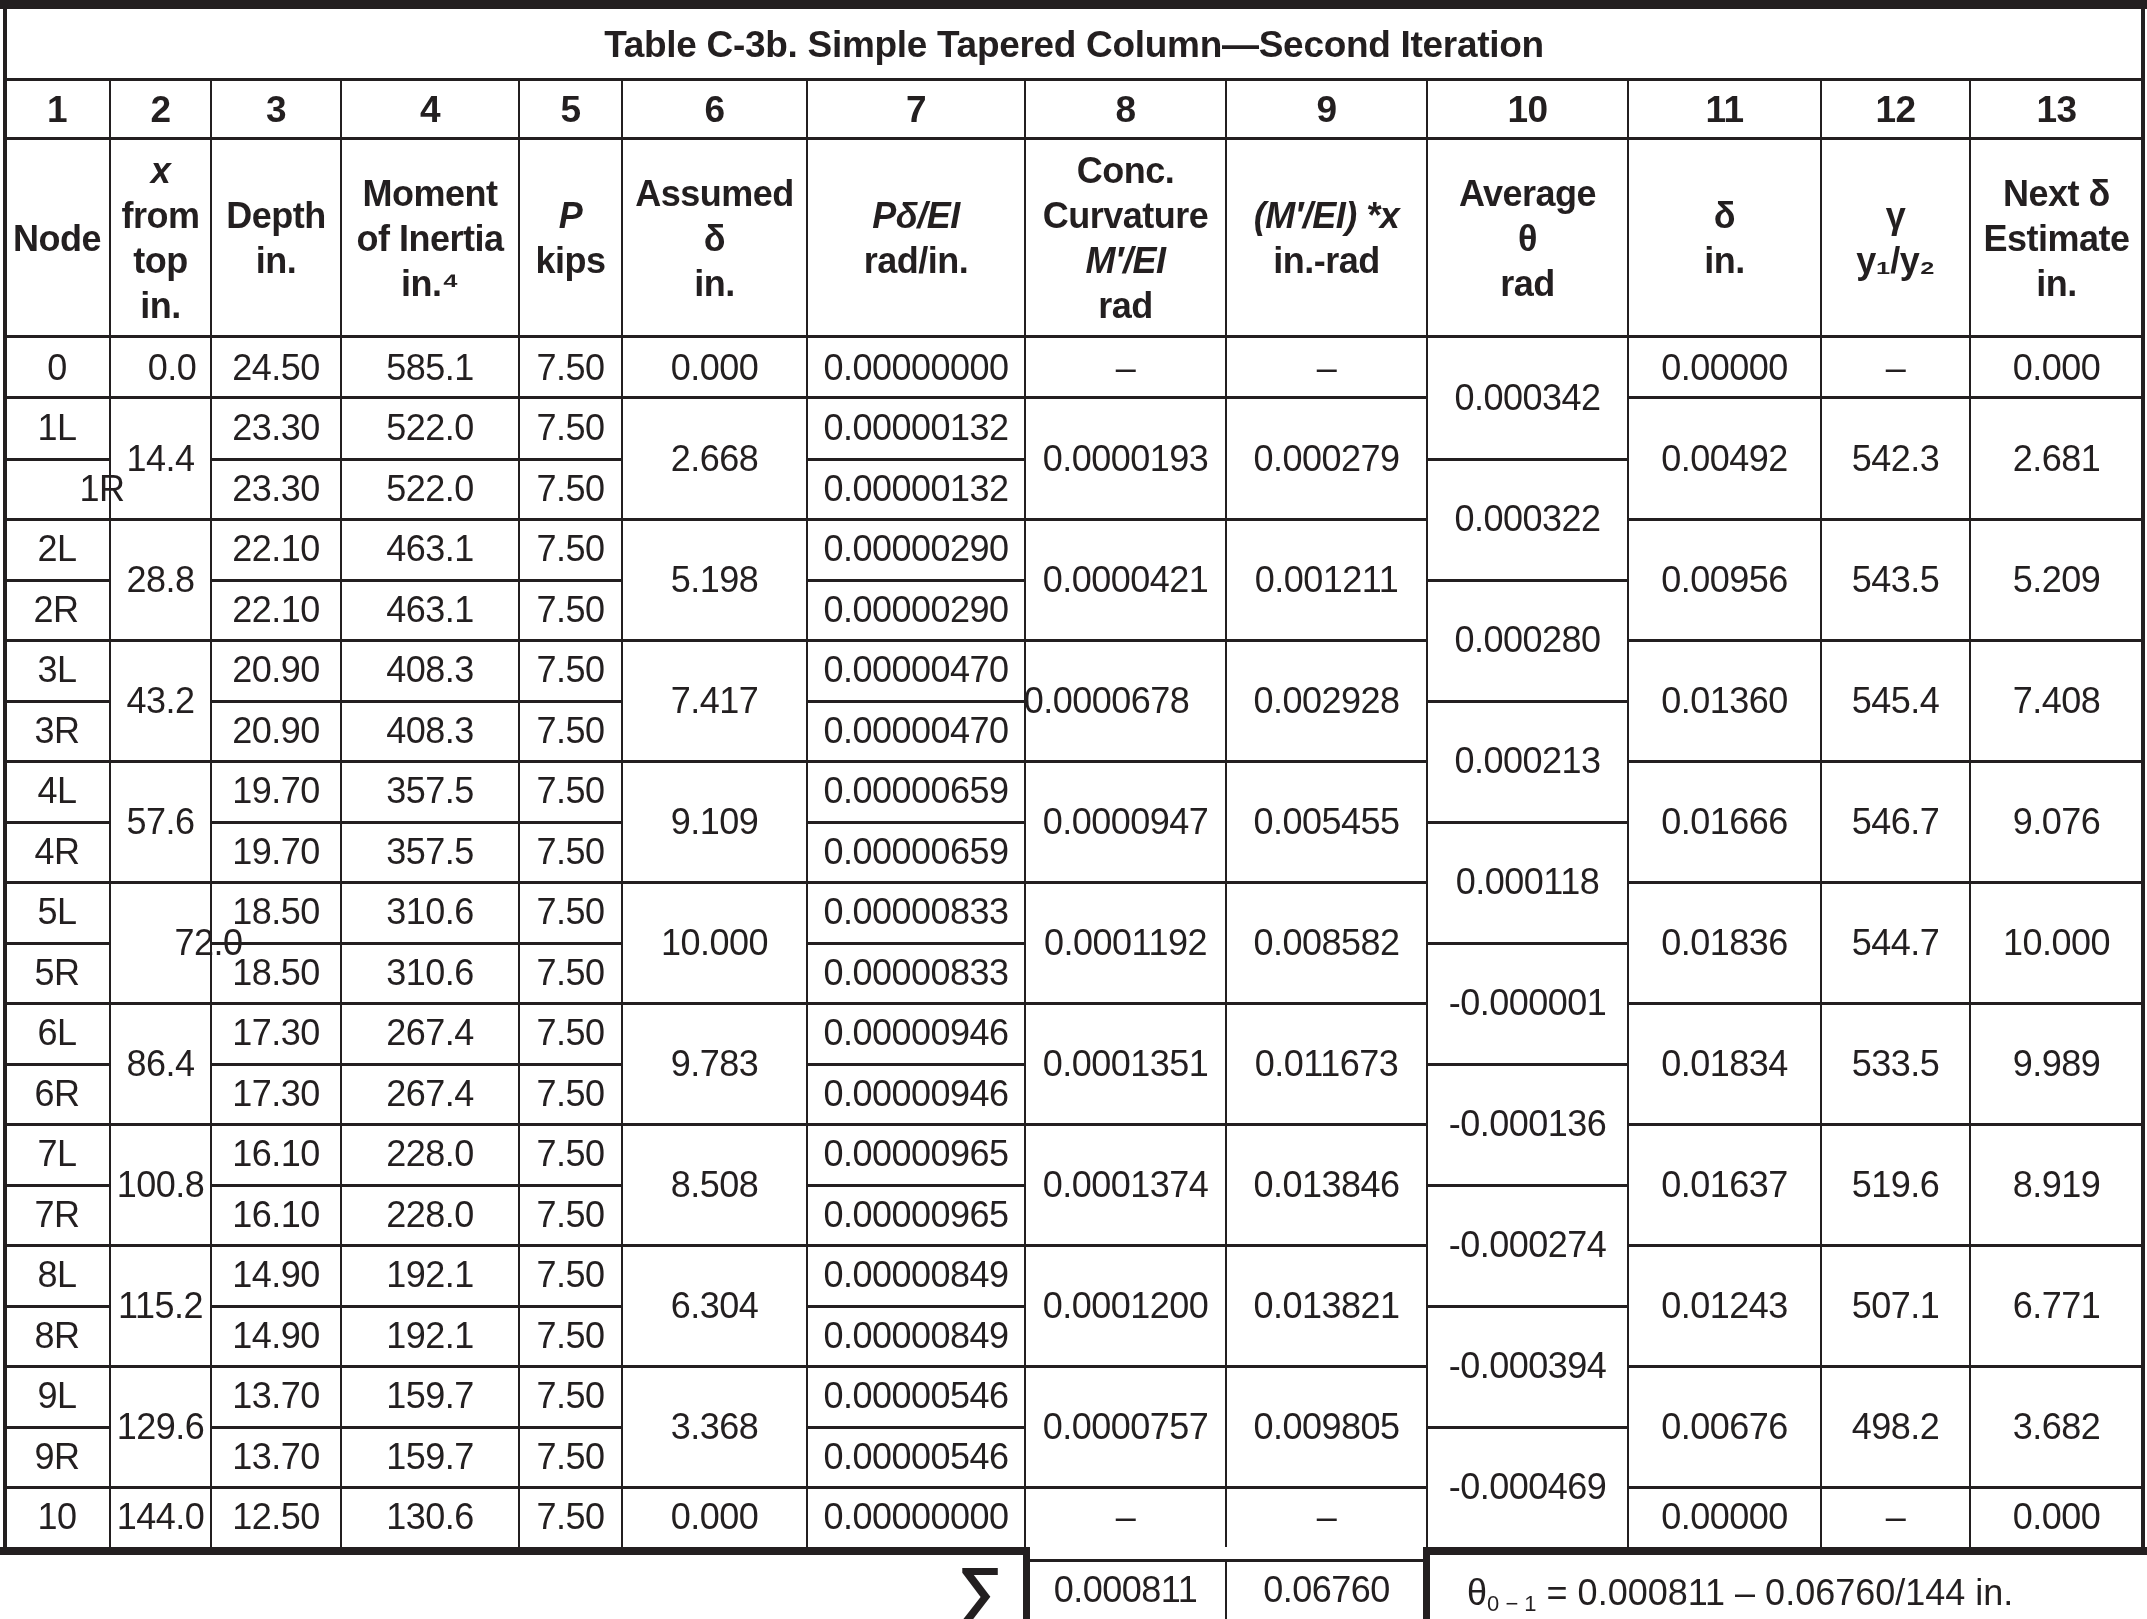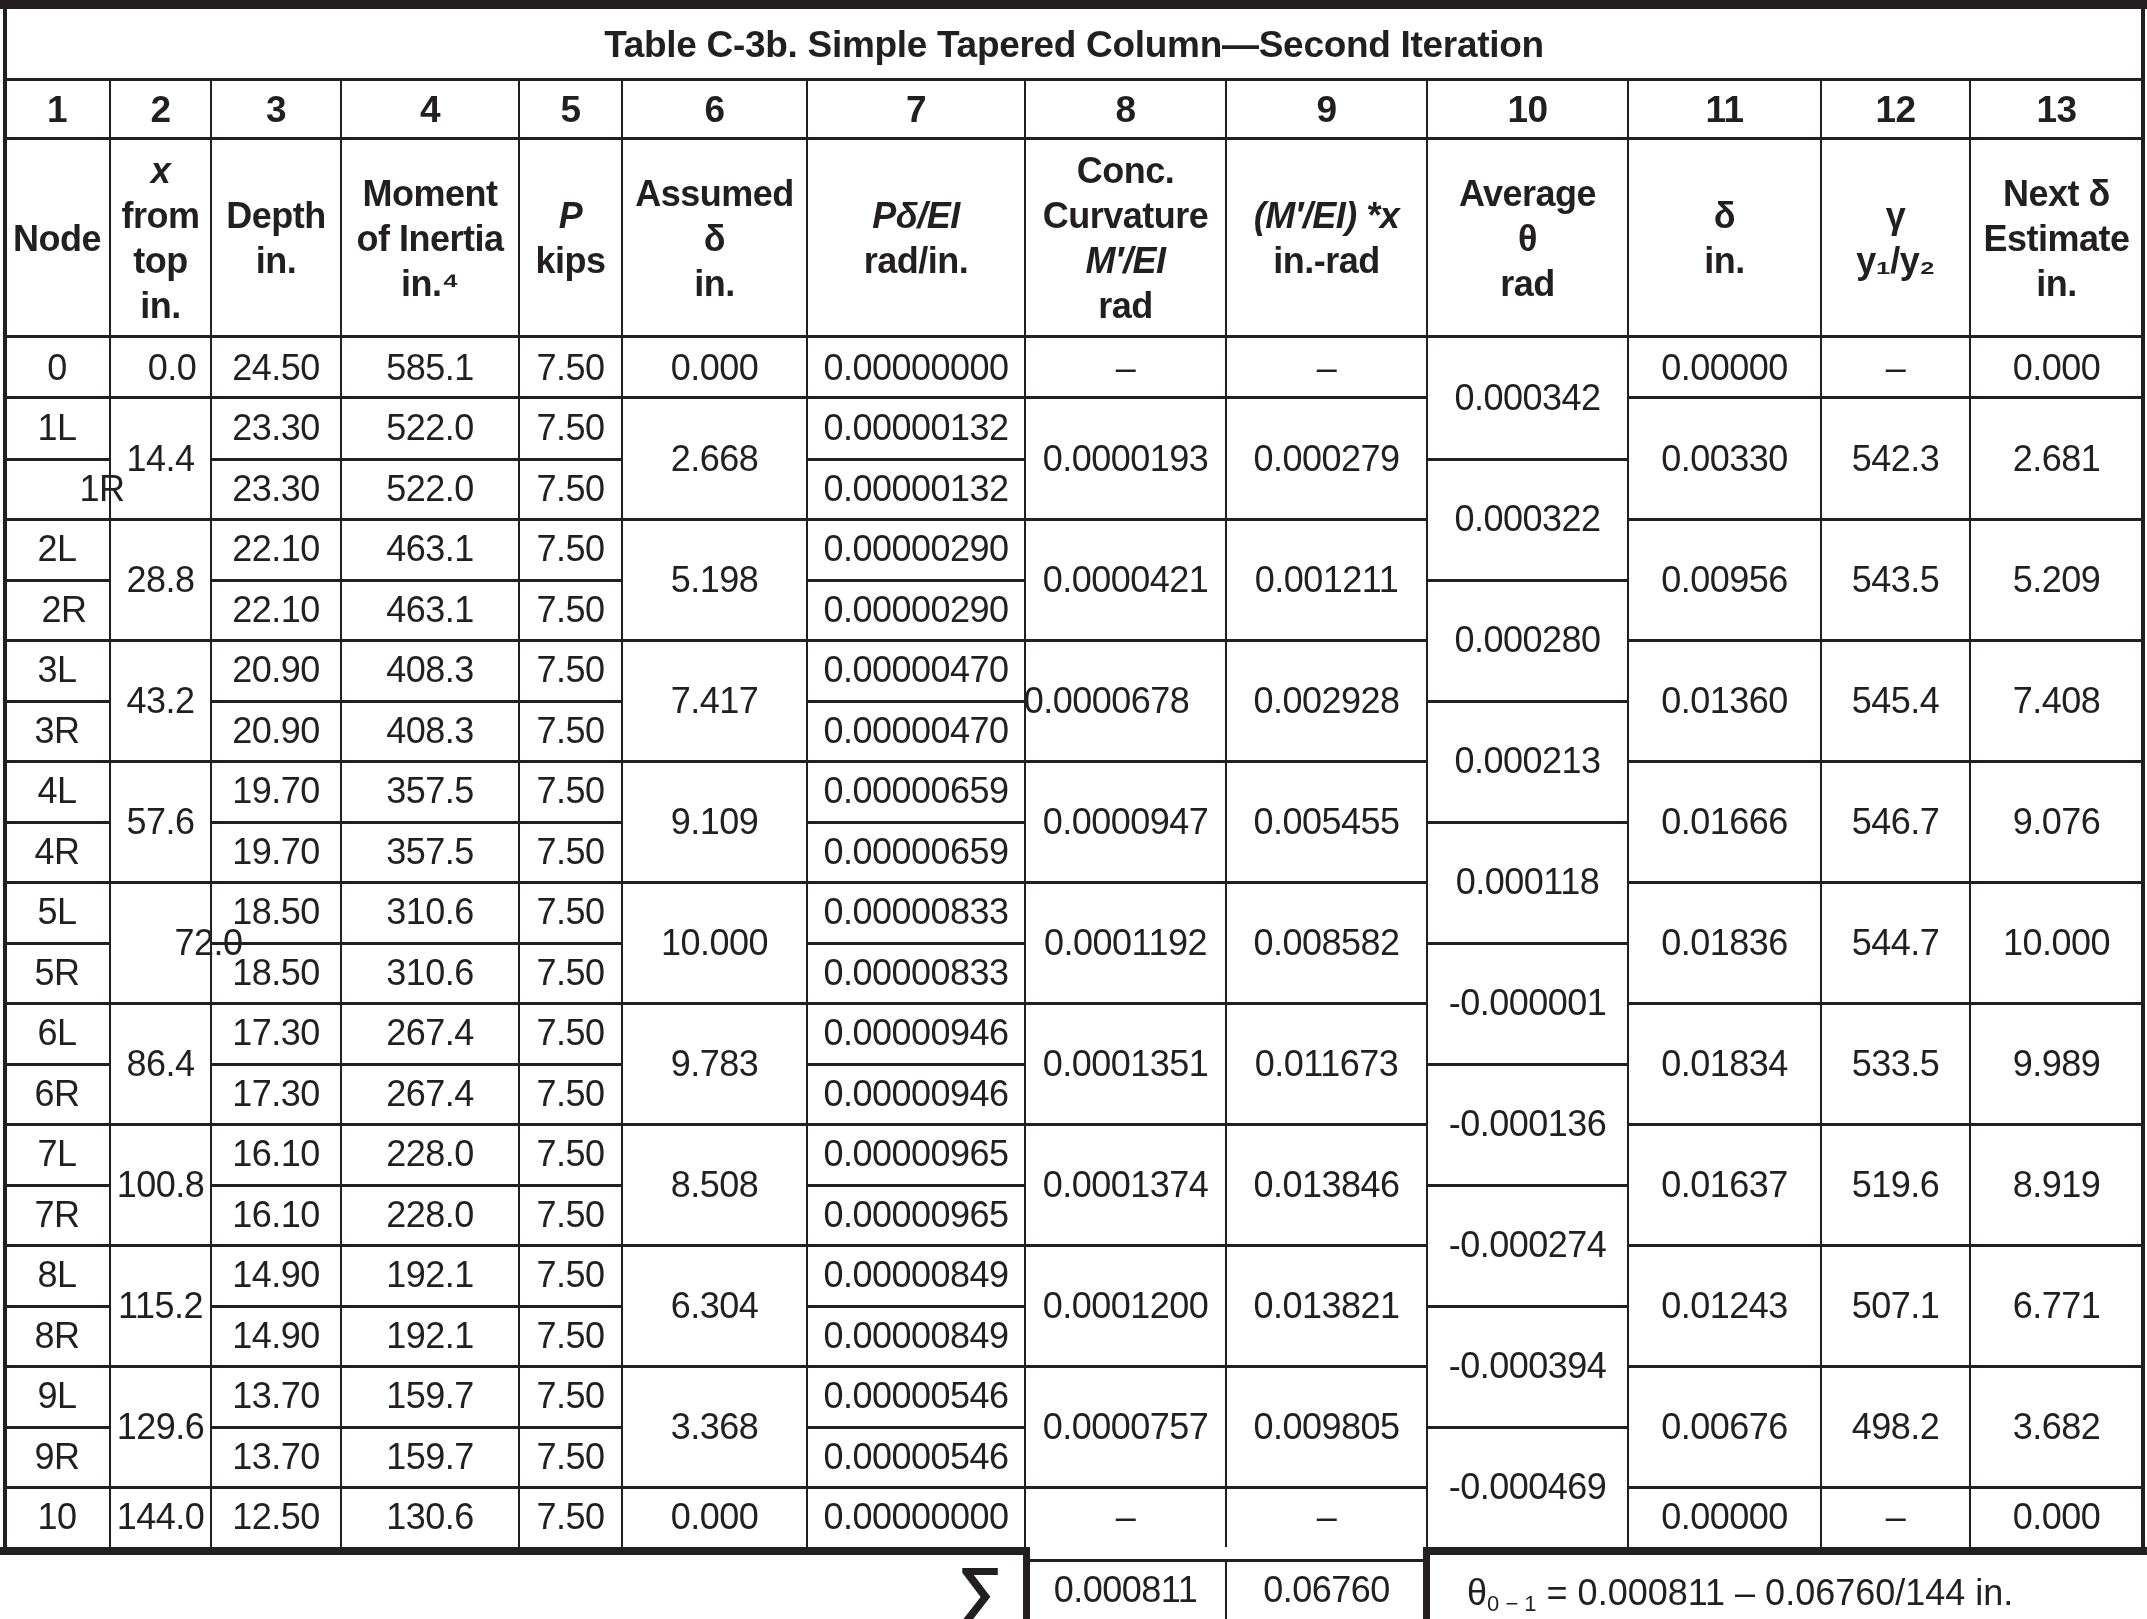--- a/index.html
+++ b/index.html
@@ -121,30 +121,30 @@
     <div class="abs cell " style="left: 211px; top: 458.5px; width: 130px; height: 60.5px;">23.30</div>
     <div class="abs cell " style="left: 341px; top: 398px; width: 178px; height: 60.5px;">522.0</div>
     <div class="abs cell " style="left: 341px; top: 458.5px; width: 178px; height: 60.5px;">522.0</div>
     <div class="abs cell " style="left: 519px; top: 398px; width: 103px; height: 60.5px;">7.50</div>
     <div class="abs cell " style="left: 519px; top: 458.5px; width: 103px; height: 60.5px;">7.50</div>
     <div class="abs cell " style="left: 622px; top: 398px; width: 185px; height: 121px;">2.668</div>
     <div class="abs cell " style="left: 807px; top: 398px; width: 218px; height: 60.5px;">0.00000132</div>
     <div class="abs cell " style="left: 807px; top: 458.5px; width: 218px; height: 60.5px;">0.00000132</div>
     <div class="abs cell " style="left: 1025px; top: 398px; width: 201px; height: 121px;">0.0000193</div>
     <div class="abs cell " style="left: 1226px; top: 398px; width: 201px; height: 121px;">0.000279</div>
-    <div class="abs cell " style="left: 1628px; top: 398px; width: 193px; height: 121px;">0.00330</div>
+    <div class="abs cell " style="left: 1628px; top: 398px; width: 193px; height: 121px;">0.00492</div>
     <div class="abs cell " style="left: 1821px; top: 398px; width: 149px; height: 121px;">542.3</div>
     <div class="abs cell " style="left: 1970px; top: 398px; width: 173px; height: 121px;">2.681</div>
     <div class="abs hline" style="left: 4px; top: 457.5px; width: 106px; height: 3px;"></div>
     <div class="abs hline" style="left: 211px; top: 457.5px; width: 411px; height: 3px;"></div>
     <div class="abs hline" style="left: 807px; top: 457.5px; width: 218px; height: 3px;"></div>
     <div class="abs hline" style="left: 4px; top: 518px; width: 1423px; height: 3px;"></div>
     <div class="abs hline" style="left: 1628px; top: 518px; width: 515px; height: 3px;"></div>
     <div class="abs cell " style="left: 4px; top: 519px; width: 106px; height: 60.5px;">2L</div>
-    <div class="abs cell " style="left: 16px; top: 579.5px; width: 90px; height: 60.5px; padding-left: 6px;">2R</div>
+    <div class="abs cell " style="left: 8px; top: 579.5px; width: 90px; height: 60.5px; padding-left: 6px;">2R</div>
     <div class="abs cell " style="left: 110px; top: 519px; width: 101px; height: 121px;">28.8</div>
     <div class="abs cell " style="left: 211px; top: 519px; width: 130px; height: 60.5px;">22.10</div>
     <div class="abs cell " style="left: 211px; top: 579.5px; width: 130px; height: 60.5px;">22.10</div>
     <div class="abs cell " style="left: 341px; top: 519px; width: 178px; height: 60.5px;">463.1</div>
     <div class="abs cell " style="left: 341px; top: 579.5px; width: 178px; height: 60.5px;">463.1</div>
     <div class="abs cell " style="left: 519px; top: 519px; width: 103px; height: 60.5px;">7.50</div>
     <div class="abs cell " style="left: 519px; top: 579.5px; width: 103px; height: 60.5px;">7.50</div>
     <div class="abs cell " style="left: 622px; top: 519px; width: 185px; height: 121px;">5.198</div>
     <div class="abs cell " style="left: 807px; top: 519px; width: 218px; height: 60.5px;">0.00000290</div>
     <div class="abs cell " style="left: 807px; top: 579.5px; width: 218px; height: 60.5px;">0.00000290</div>

